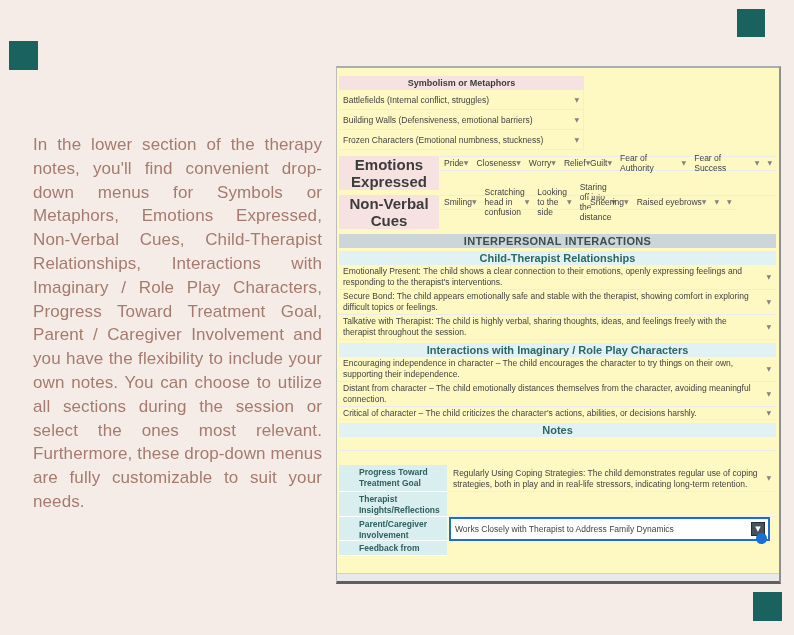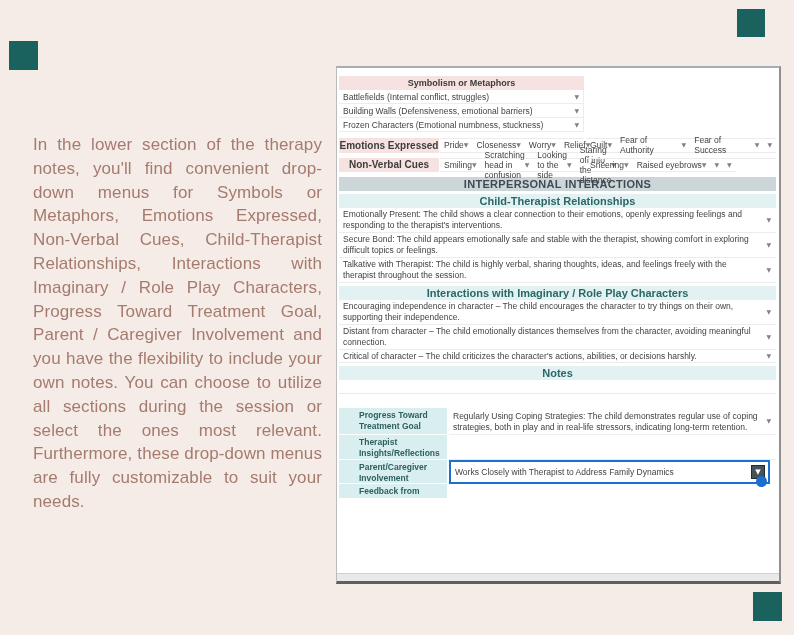--- a/index.html
+++ b/index.html
@@ -15,48 +15,48 @@
   .decor.br { left:753px; top:592px; width:29px; height:29px; }
 
   .intro {
     position:absolute; left:33px; top:133px; width:289px;
     font-size:17px; line-height:23.8px; letter-spacing:.1px;
     color:#a47b6e; text-align:justify;
   }
 
   .panel {
     position:absolute; left:336px; top:66px; width:445px; height:518px;
-    background:#ffffff;
+    background:#fef9c3;
     border-top:2px solid #a7adb2; border-left:1px solid #bcbcbc;
     border-right:2px solid #8f8f8f; border-bottom:3px solid #5f5f5f;
     overflow:hidden; font-size:8.5px; color:#424242;
   }
   .spacer8  { height:8px; }  .spacer6 { height:6px; }
   .spacer5  { height:5px; }  .spacer3 { height:3px; }
 
   .sym-head {
     margin-left:2px; width:245px; height:14px; background:#f6e3e1;
     font-weight:bold; font-size:9px; color:#3c3c3c;
     text-align:center; line-height:14px;
   }
   .sym-row {
-    margin-left:2px; width:245px; height:14px;
+    margin-left:2px; width:245px; height:20px;
     border-bottom:1px solid #ececec; border-right:1px solid #ececec;
     display:flex; align-items:center; padding:0 4px;
   }
   .arr {
     margin-left:auto; font-family:"DejaVu Sans", sans-serif;
     font-size:6px; color:#828282; line-height:1;
   }
 
   .block { display:flex; margin-left:2px; margin-right:3px; }
   .block .lbl {
     width:100px; margin-right:1px; background:#f6e3e1;
     display:flex; align-items:center; justify-content:center;
-    font-weight:bold; font-size:10px; color:#3c3c3c; text-align:center;
+    font-weight:bold; font-size:15px; color:#3c3c3c; text-align:center;
   }
   .block .col { display:flex; flex-direction:row; border-top:1px solid #ececec; }
   .block .c1 { width:144px; margin-right:2px; }
   .block .c2 { flex:1; }
   .drow {
     height:13.6px; border-bottom:1px solid #ececec;
     display:flex; align-items:center; padding:0 4px;
   }
 
   .band {

